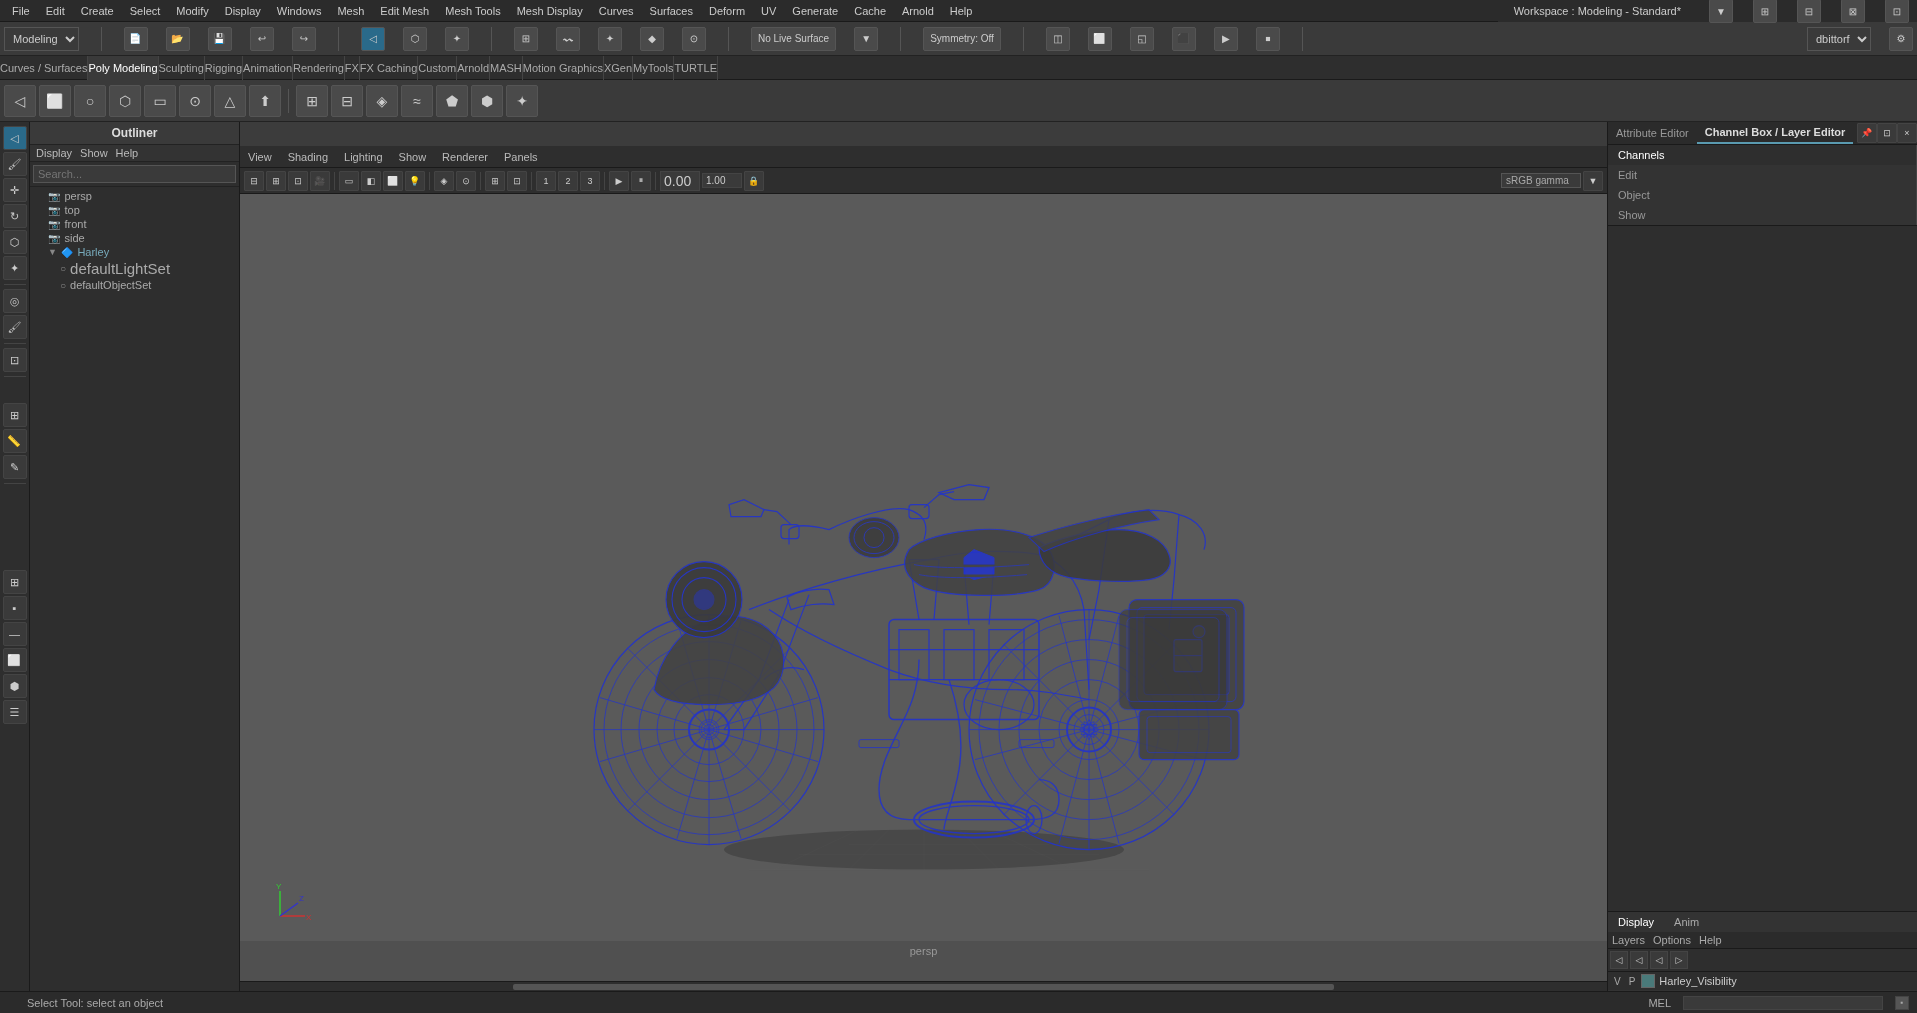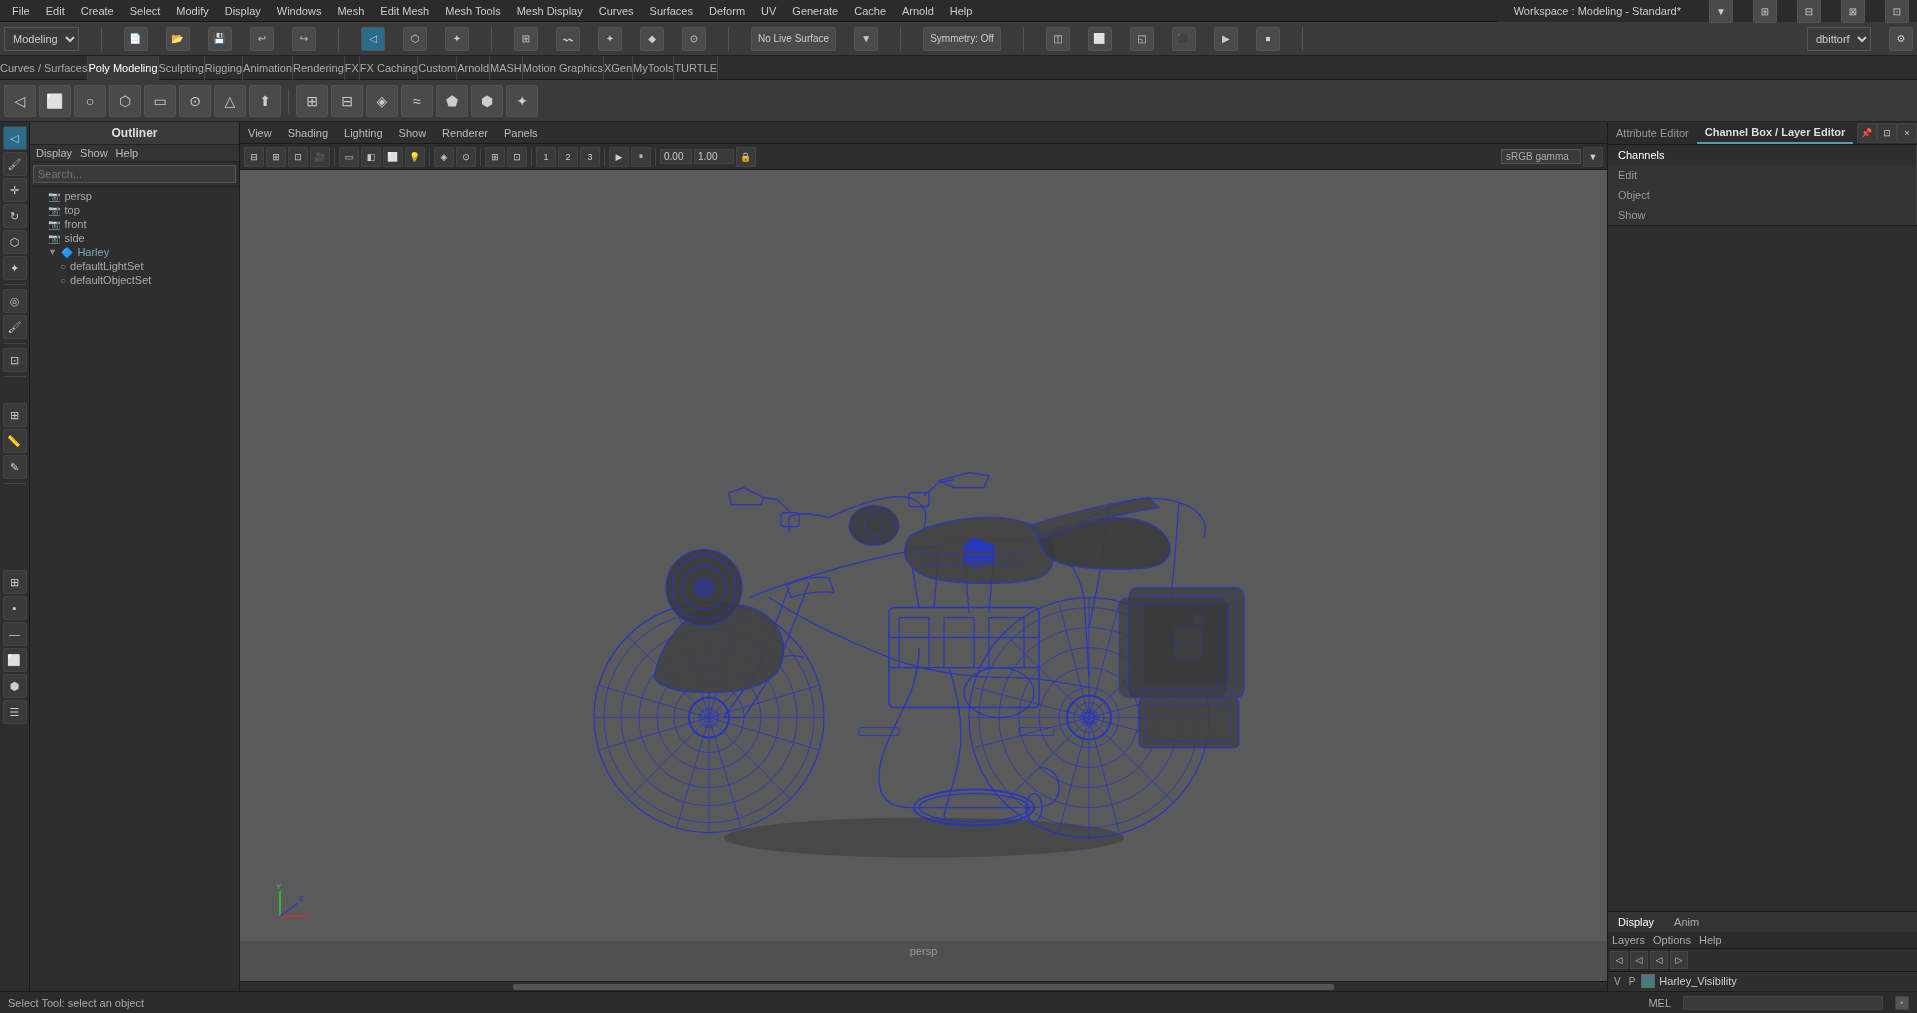--- a/index.html
+++ b/index.html
@@ -225,20 +225,21 @@
     .tree-indent { display: inline-block; }
 
     
     #viewport-area {
       flex: 1;
       background: #595959;
       position: relative;
       overflow: hidden;
       display: flex;
       flex-direction: column;
+      margin-top: 24px;
     }
     #viewport-menu {
       background: #2e2e2e;
       height: 22px;
       display: flex;
       align-items: center;
       padding: 0 4px;
       gap: 8px;
       border-bottom: 1px solid #1a1a1a;
     }
@@ -392,20 +393,21 @@
       display: flex;
       align-items: center;
       padding: 0 8px;
       border-top: 1px solid #1a1a1a;
       gap: 8px;
     }
     #status-text {
       flex: 1;
       font-size: 11px;
       color: #aaa;
+      margin-left: 19px;
     }
     #status-right {
       display: flex;
       gap: 12px;
       align-items: center;
       font-size: 11px;
       color: #aaa;
     }
 
     
@@ -645,21 +647,21 @@
       <div class="tree-item" style="color:#7ab;">
         <span class="tree-indent" style="width:8px;display:inline-block;"></span>
         <span style="font-size:9px;color:#888;">▼</span>
         <span style="font-size:10px;">🔷</span>
         <span style="color:#7ab;font-size:11px;">Harley</span>
       </div>
 
       <div class="tree-item">
         <span class="tree-indent" style="width:20px;display:inline-block;"></span>
         <span style="font-size:10px;color:#888;">○</span>
-        <span style="color:#aaa;font-size:11px;">defaultLightSet</span>
+        <span style="color:#aaa;font-size:15px;">defaultLightSet</span>
       </div>
 
       <div class="tree-item">
         <span class="tree-indent" style="width:20px;display:inline-block;"></span>
         <span style="font-size:10px;color:#888;">○</span>
         <span style="color:#aaa;font-size:11px;">defaultObjectSet</span>
       </div>
     </div>
   </div>
 
@@ -695,21 +697,21 @@
       <div class="vp-separator"></div>
 
       <div class="vp-btn">1</div>
       <div class="vp-btn">2</div>
       <div class="vp-btn">3</div>
       <div class="vp-separator"></div>
       <div class="vp-btn">▶</div>
       <div class="vp-btn">⏸</div>
       <div class="vp-separator"></div>
 
-      <input type="text" style="width: 32px; background: rgb(58, 58, 58); border: 1px solid rgb(68, 68, 68); color: rgb(204, 204, 204); font-size: 10px; padding: 1px 3px;" value="0.00">
+      <input type="text" style="width: 40px; background: rgb(58, 58, 58); border: 1px solid rgb(68, 68, 68); color: rgb(204, 204, 204); font-size: 14px; padding: 1px 3px;" value="0.00">
       <input type="text" style="width: 40px; background: rgb(58, 58, 58); border: 1px solid rgb(68, 68, 68); color: rgb(204, 204, 204); font-size: 10px; padding: 1px 3px;" value="1.00">
       <div class="vp-btn">🔒</div>
       <div style="flex:1;"></div>
 
       <div class="gamma-display">sRGB gamma</div>
       <div class="vp-btn">▼</div>
     </div>
 
     <div id="viewport-canvas">
 

